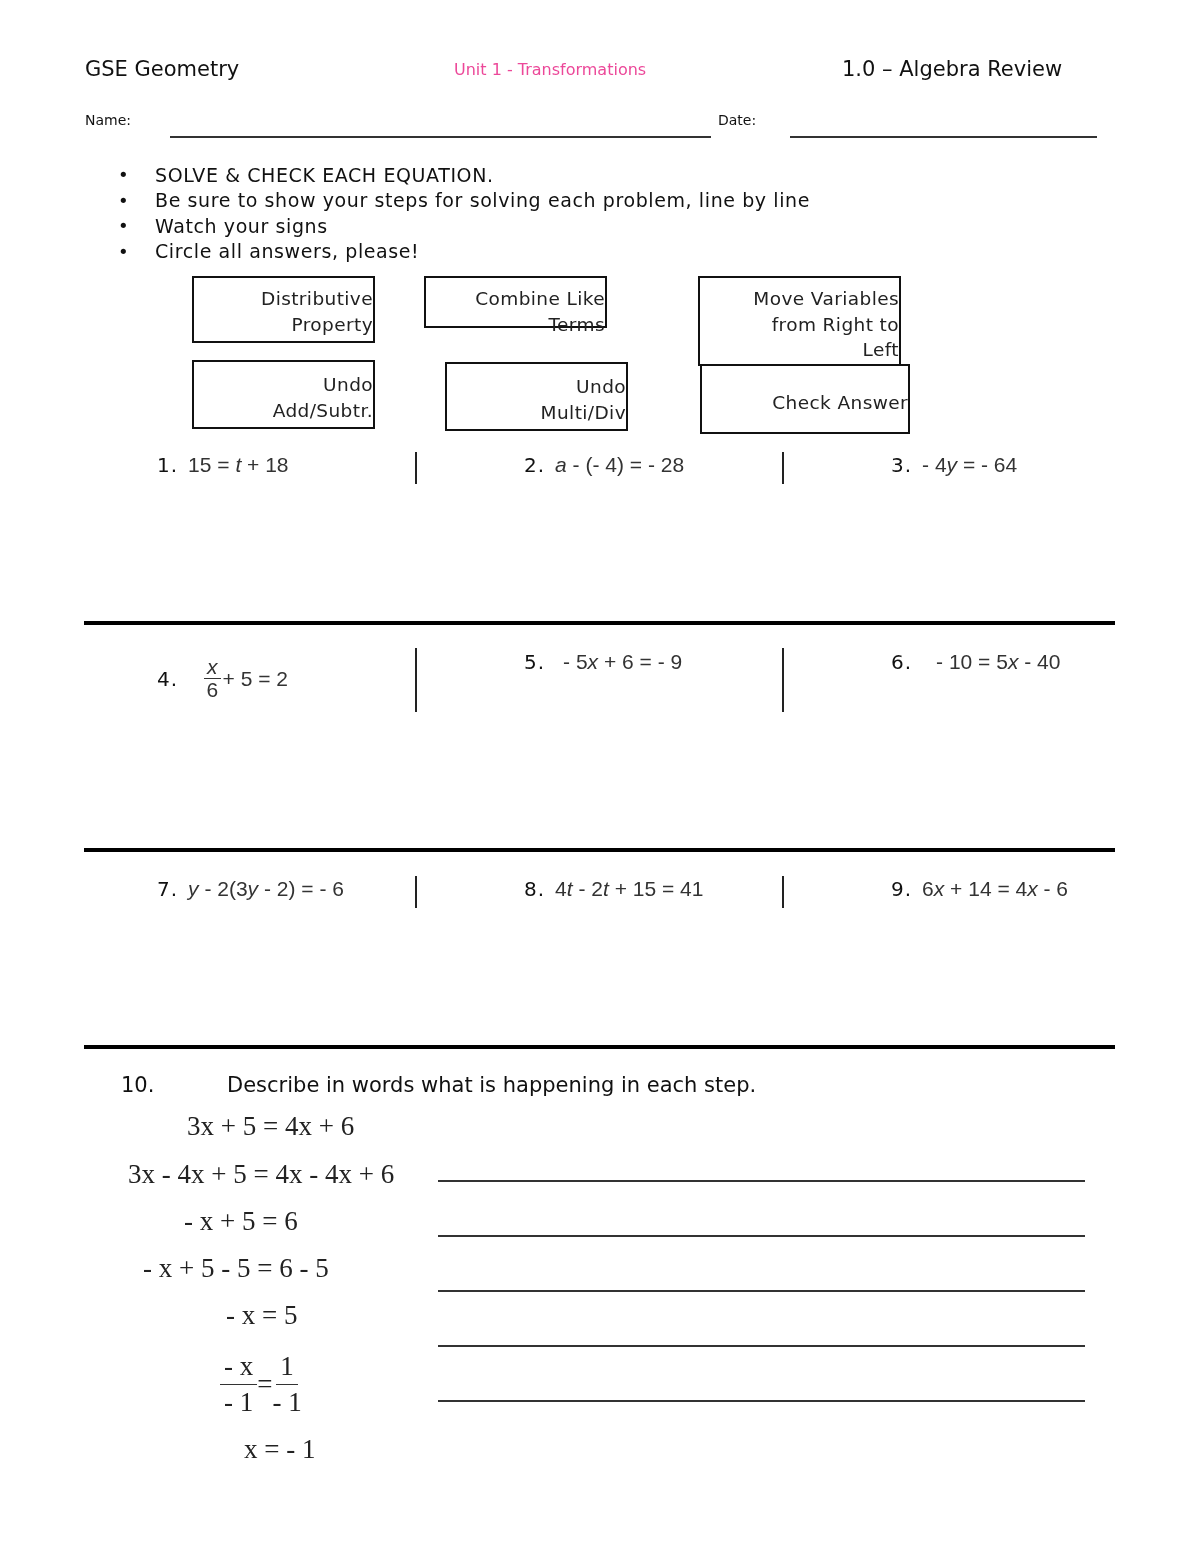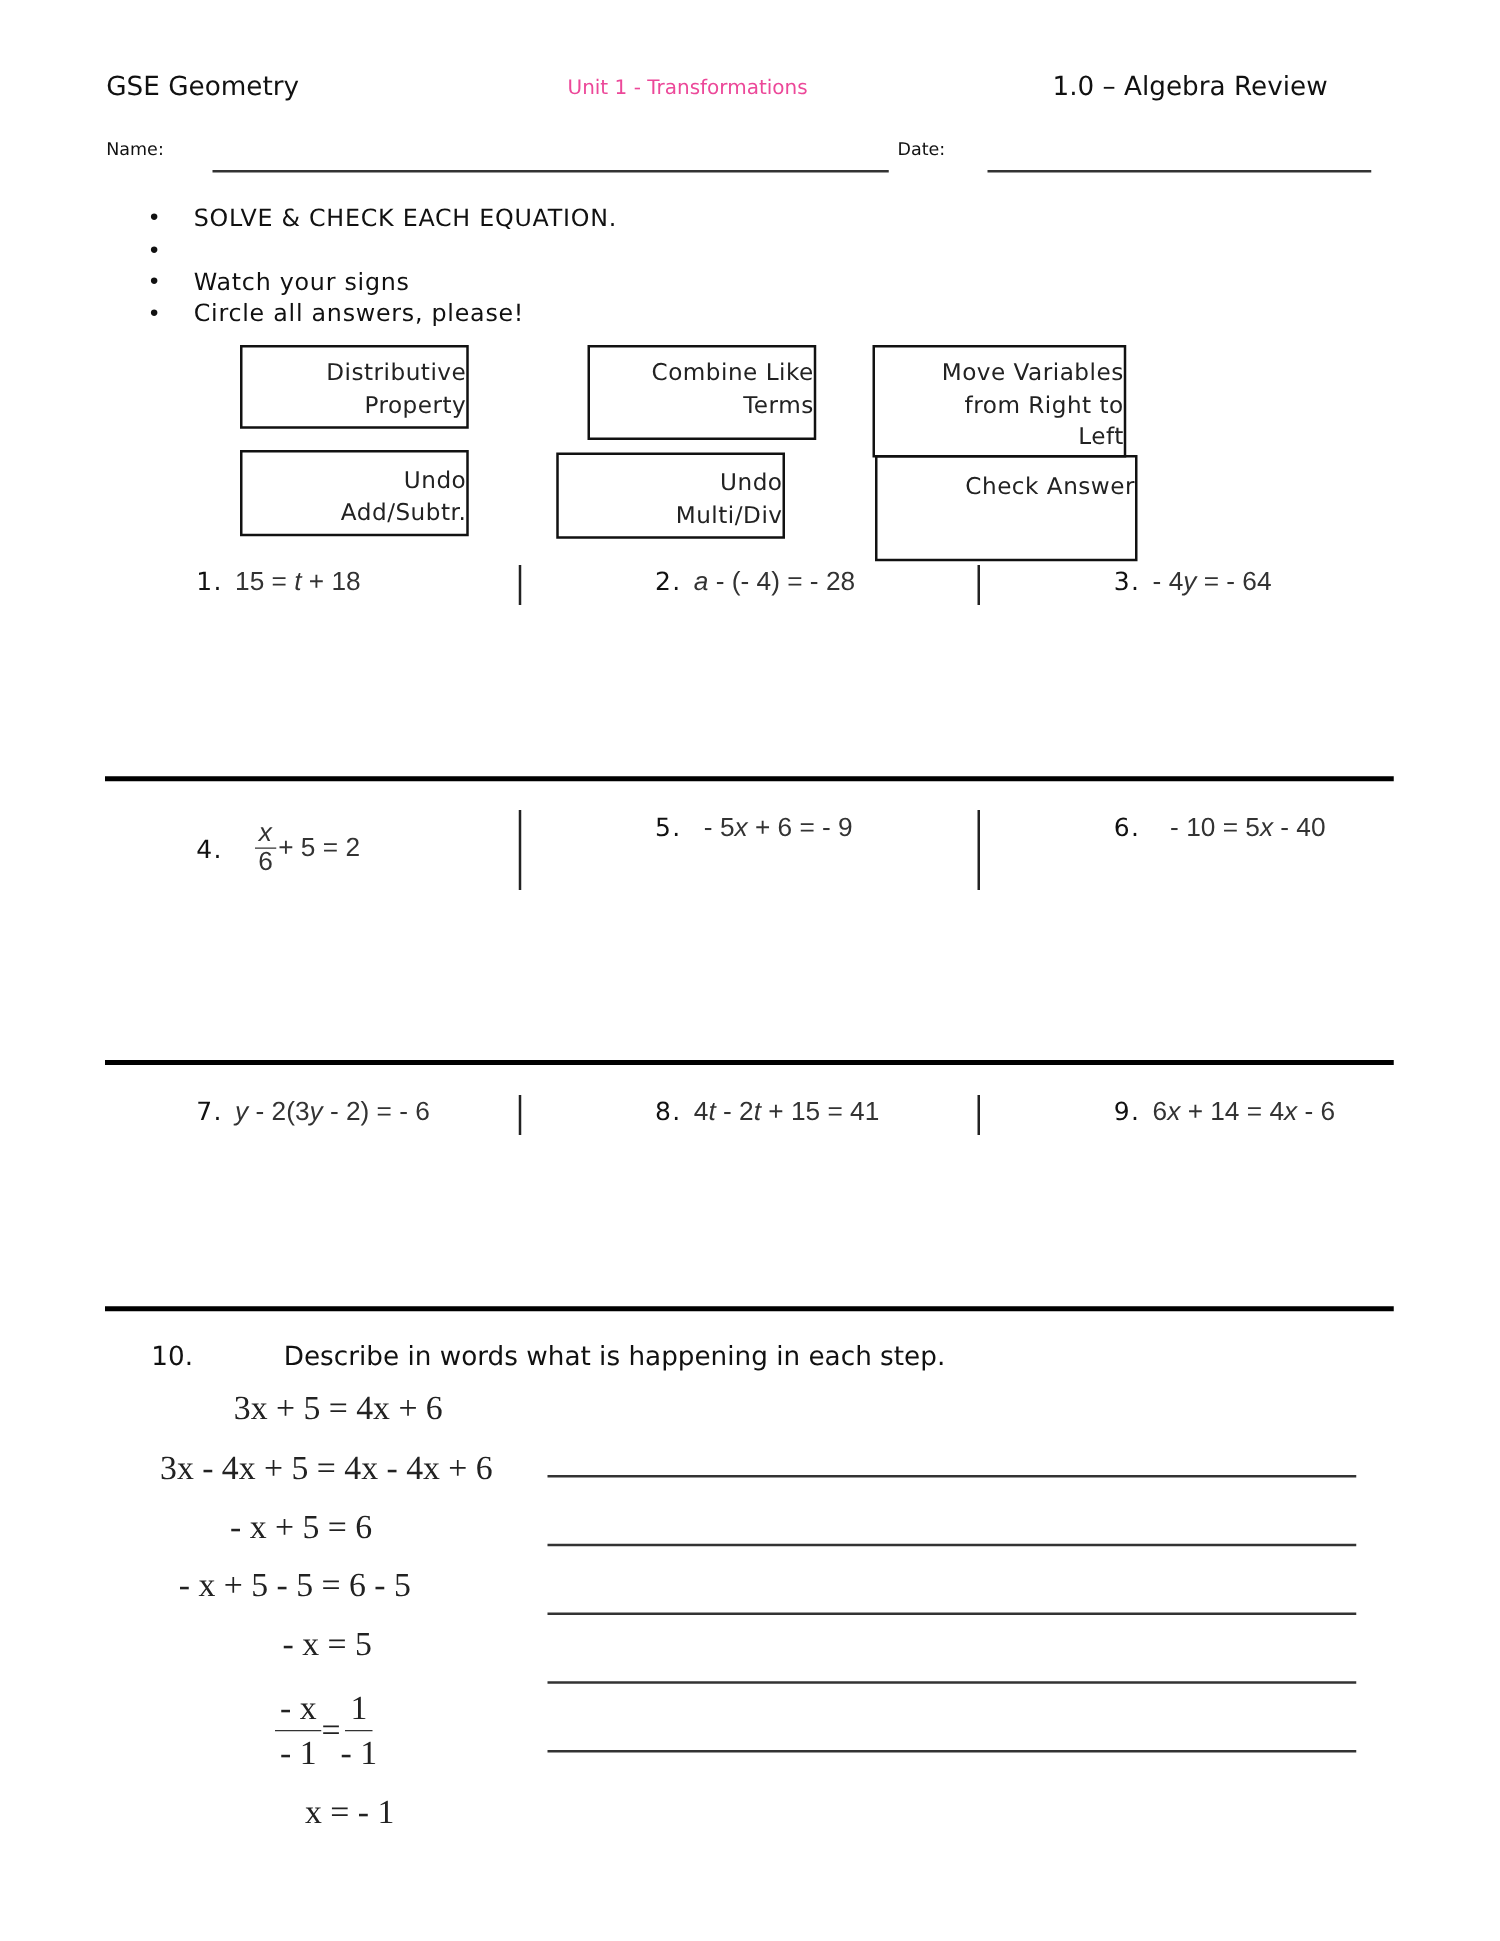--- a/index.html
+++ b/index.html
@@ -41,53 +41,54 @@
 <div class="abs name-row" style="left:718px;">Date:</div>
 <div class="uline" style="left:790px; top:136px; width:307px;"></div>
 
 <div class="bullets">
   <div class="bullet-item">
       <span class="bullet-dot">•</span>
       <span>SOLVE &amp; CHECK EACH EQUATION.</span>
     </div>
   <div class="bullet-item">
       <span class="bullet-dot">•</span>
+      <span>Be sure to show your steps for solving each problem, line by line</span>
     </div>
   <div class="bullet-item">
       <span class="bullet-dot">•</span>
       <span>Watch your signs</span>
     </div>
   <div class="bullet-item">
       <span class="bullet-dot">•</span>
       <span>Circle all answers, please!</span>
     </div>
 </div>
 
 <div class="box" style="left:192px; top:276px; width:183px; height:67px;">
   <div>Distributive</div>
     <div>Property</div>
 </div>
-<div class="box" style="left:470px; top:276px; width:183px; height:76px;">
+<div class="box" style="left:424px; top:276px; width:183px; height:52px;">
   <div>Combine Like</div>
     <div>Terms</div>
 </div>
 <div class="box" style="left:698px; top:276px; width:203px; height:90px;">
   <div>Move Variables</div>
     <div>from Right to</div>
     <div>Left</div>
 </div>
 <div class="box" style="left:192px; top:360px; width:183px; height:69px; padding-top:10px;">
   <div>Undo</div>
     <div>Add/Subtr.</div>
 </div>
 <div class="box" style="left:445px; top:362px; width:183px; height:69px; padding-top:10px;">
   <div>Undo</div>
     <div>Multi/Div</div>
 </div>
-<div class="box" style="left:700px; top:364px; width:210px; height:85px; padding-top:11px;">
+<div class="box" style="left:700px; top:364px; width:210px; height:70px; padding-top:24px;">
   <div>Check Answer</div>
 </div>
 
 <div class="prob" style="left:121px; top:453px;">
   <span class="num">1.</span><span class="eq"><span>15</span><span> = </span><i>t</i><span> + 18</span></span>
 </div>
 <div class="vdiv" style="left:415px; top:452px; height:32px;"></div>
 <div class="prob" style="left:488px; top:453px;">
   <span class="num">2.</span><span class="eq"><i>a</i><span> - (- 4)</span><span> = </span><span>- 28</span></span>
 </div>

